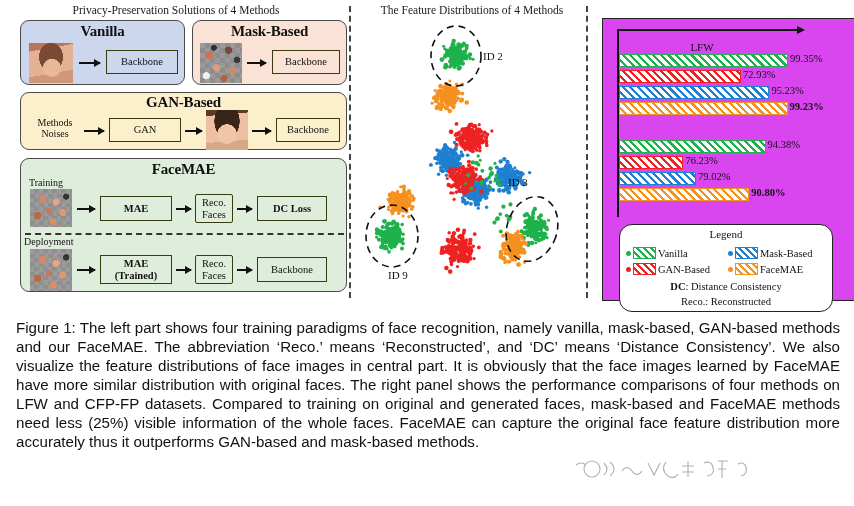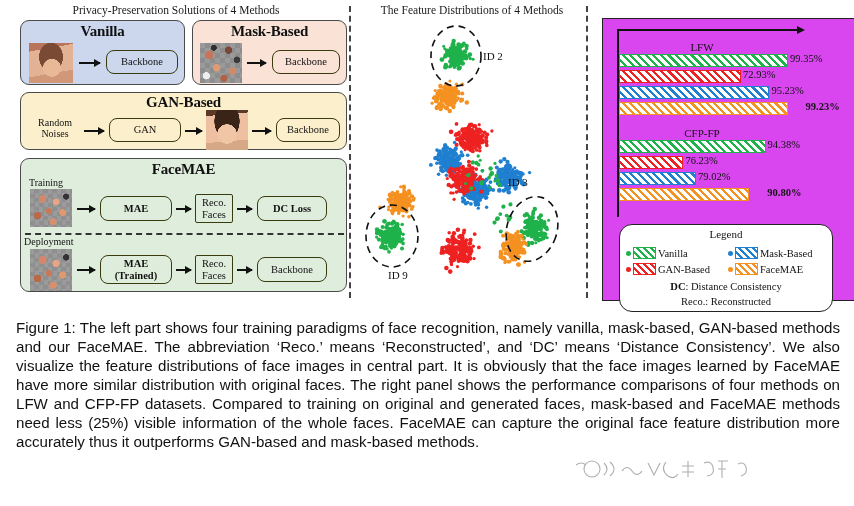--- a/index.html
+++ b/index.html
@@ -25,21 +25,21 @@
   .method-title{
     position:absolute;left:0;right:0;text-align:center;
     font-weight:bold;font-size:15px;letter-spacing:-0.2px;
     font-family:"Liberation Serif",serif;
   }
   .node-box{
     position:absolute;box-sizing:border-box;display:flex;
     align-items:center;justify-content:center;text-align:center;
     background:transparent;line-height:1.05;
   }
-  .node-round{border:1.5px solid #3a3a0f;border-radius:8px;justify-content:center;}
+  .node-round{border:1.5px solid #3a3a0f;border-radius:0;justify-content:center;}
   .node-sharp{border:1.5px solid #3a3a0f;border-radius:2px;}
   .node-label{font-size:10.5px;font-family:"Liberation Serif",serif;}
   .node-label.b{font-weight:bold;}
   .arrow{position:absolute;height:2px;background:#111;}
   .arrow:after{
     content:"";position:absolute;right:-1px;top:-3px;
     border-left:7px solid #111;border-top:4px solid transparent;
     border-bottom:4px solid transparent;
   }
   .sub-label{position:absolute;font-size:10px;font-family:"Liberation Serif",serif;}
@@ -123,21 +123,21 @@
   }
   .group-label{
     position:absolute;font-size:11px;text-align:center;
     font-family:"Liberation Serif",serif;
   }
   .bar{position:absolute;height:13px;box-sizing:border-box;border-width:1.2px;border-style:solid;}
   .bar-value{
     position:absolute;font-size:10.5px;white-space:nowrap;
     font-family:"Liberation Serif",serif;
   }
-  .bar-value.best{font-weight:bold;margin-left:16px;}
+  .bar-value.best{font-weight:bold;}
 
   
   #legend-box{
     position:absolute;left:16px;top:205px;width:214px;height:88px;
     border:1.5px solid #222;border-radius:13px;box-sizing:border-box;background:#fff;
   }
   #legend-title{
     position:absolute;left:0;right:0;top:3px;text-align:center;font-size:11px;
   }
   .legend-item{position:absolute;display:flex;align-items:center;gap:2px;}
@@ -182,21 +182,21 @@
       <div class="method-title" style="top:2px;">Mask-Based</div>
       <div class="face masked" style="left:7px;top:22px;width:42px;height:40px;"></div>
       <div class="arrow" style="left:54px;top:41px;width:19px;"></div>
       <div class="node-box node-round" style="left:79px;top:29px;width:68px;height:24px;background:#fae3d6;">
         <span class="node-label">Backbone</span>
       </div>
     </div>
 
     <div class="method-box" style="left:20px;top:92px;width:327px;height:58px;background:#fcf0cc;">
       <div class="method-title" style="top:1px;">GAN-Based</div>
-      <div class="sub-label" style="left:8px;top:24px;line-height:1.1;text-align:center;width:52px;">Random</div>
+      <div class="sub-label" style="left:8px;top:24px;line-height:1.1;text-align:center;width:52px;">Methods</div>
       <div class="sub-label" style="left:8px;top:35px;line-height:1.1;text-align:center;width:52px;">Noises</div>
       <div class="arrow" style="left:63px;top:37px;width:20px;"></div>
       <div class="node-box node-round" style="left:88px;top:25px;width:72px;height:24px;background:#fcf0cc;">
         <span class="node-label">GAN</span>
       </div>
       <div class="arrow" style="left:164px;top:37px;width:17px;"></div>
       <div class="face gan" style="left:185px;top:17px;width:42px;height:40px;"></div>
       <div class="arrow" style="left:231px;top:37px;width:19px;"></div>
       <div class="node-box node-round" style="left:255px;top:25px;width:64px;height:24px;background:#fcf0cc;">
         <span class="node-label">Backbone</span>
@@ -2193,21 +2193,20 @@
   </div>
 
   <div id="right-panel">
     <div class="panel-title" style="left:0;top:4px;width:258px;margin-top:48px;">Performances on LFW &amp; CFP-FP</div>
 
     <div id="chart-frame">
       <div id="axis-vert"></div>
       <div id="axis-horiz"></div>
 
       <div class="group-label" style="left:14px;top:22px;width:170px;">LFW</div>
-      <div class="group-label" style="left:14px;top:108px;width:170px;">CFP-FP</div>
 
       <div id="bars-layer">
           <div class="bar" style="left: 16px; top: 35px; width: 169.058px; border-color: rgb(31, 178, 75); background: repeating-linear-gradient(45deg, rgb(255, 255, 255) 0px, rgb(255, 255, 255) 3.2px, rgb(31, 178, 75) 3.2px, rgb(31, 178, 75) 5.4px);"></div>
           <div class="bar-value" style="left: 187.058px; top: 34px;">99.35%</div>
           <div class="bar" style="left: 16px; top: 51px; width: 122.12px; border-color: rgb(238, 34, 34); background: repeating-linear-gradient(45deg, rgb(255, 255, 255) 0px, rgb(255, 255, 255) 3.2px, rgb(238, 34, 34) 3.2px, rgb(238, 34, 34) 5.4px);"></div>
           <div class="bar-value" style="left: 140.12px; top: 50px;">72.93%</div>
           <div class="bar" style="left: 16px; top: 67px; width: 150.409px; border-color: rgb(31, 127, 208); background: repeating-linear-gradient(45deg, rgb(255, 255, 255) 0px, rgb(255, 255, 255) 3.2px, rgb(31, 127, 208) 3.2px, rgb(31, 127, 208) 5.4px);"></div>
           <div class="bar-value" style="left: 168.409px; top: 66px;">95.23%</div>
           <div class="bar" style="left: 16px; top: 83px; width: 168.515px; border-color: rgb(245, 145, 32); background: repeating-linear-gradient(45deg, rgb(255, 255, 255) 0px, rgb(255, 255, 255) 3.2px, rgb(245, 145, 32) 3.2px, rgb(245, 145, 32) 5.4px);"></div>
           <div class="bar-value best" style="left: 186.515px; top: 82px;">99.23%</div>

